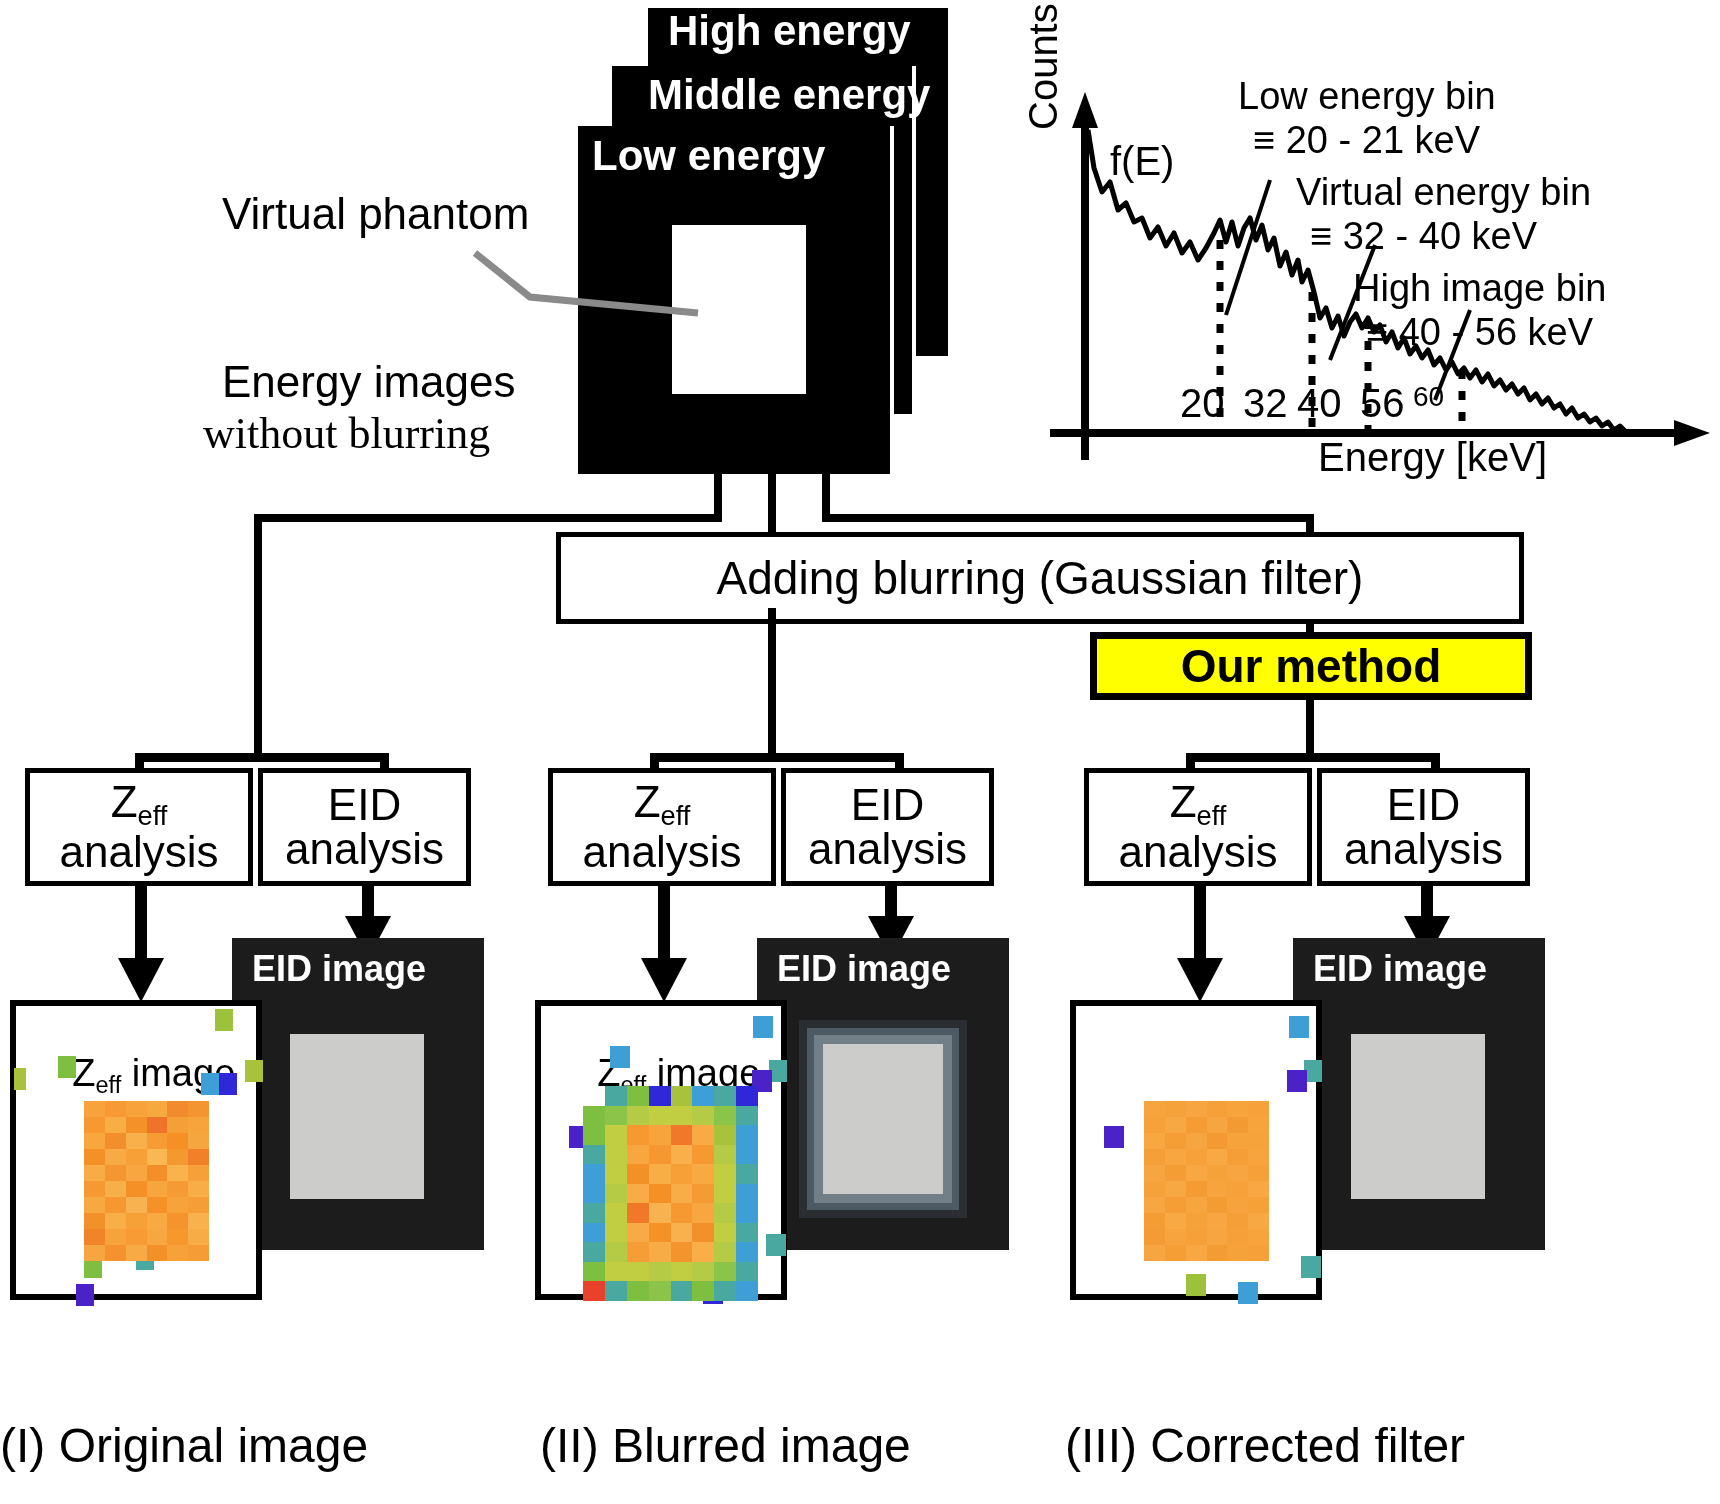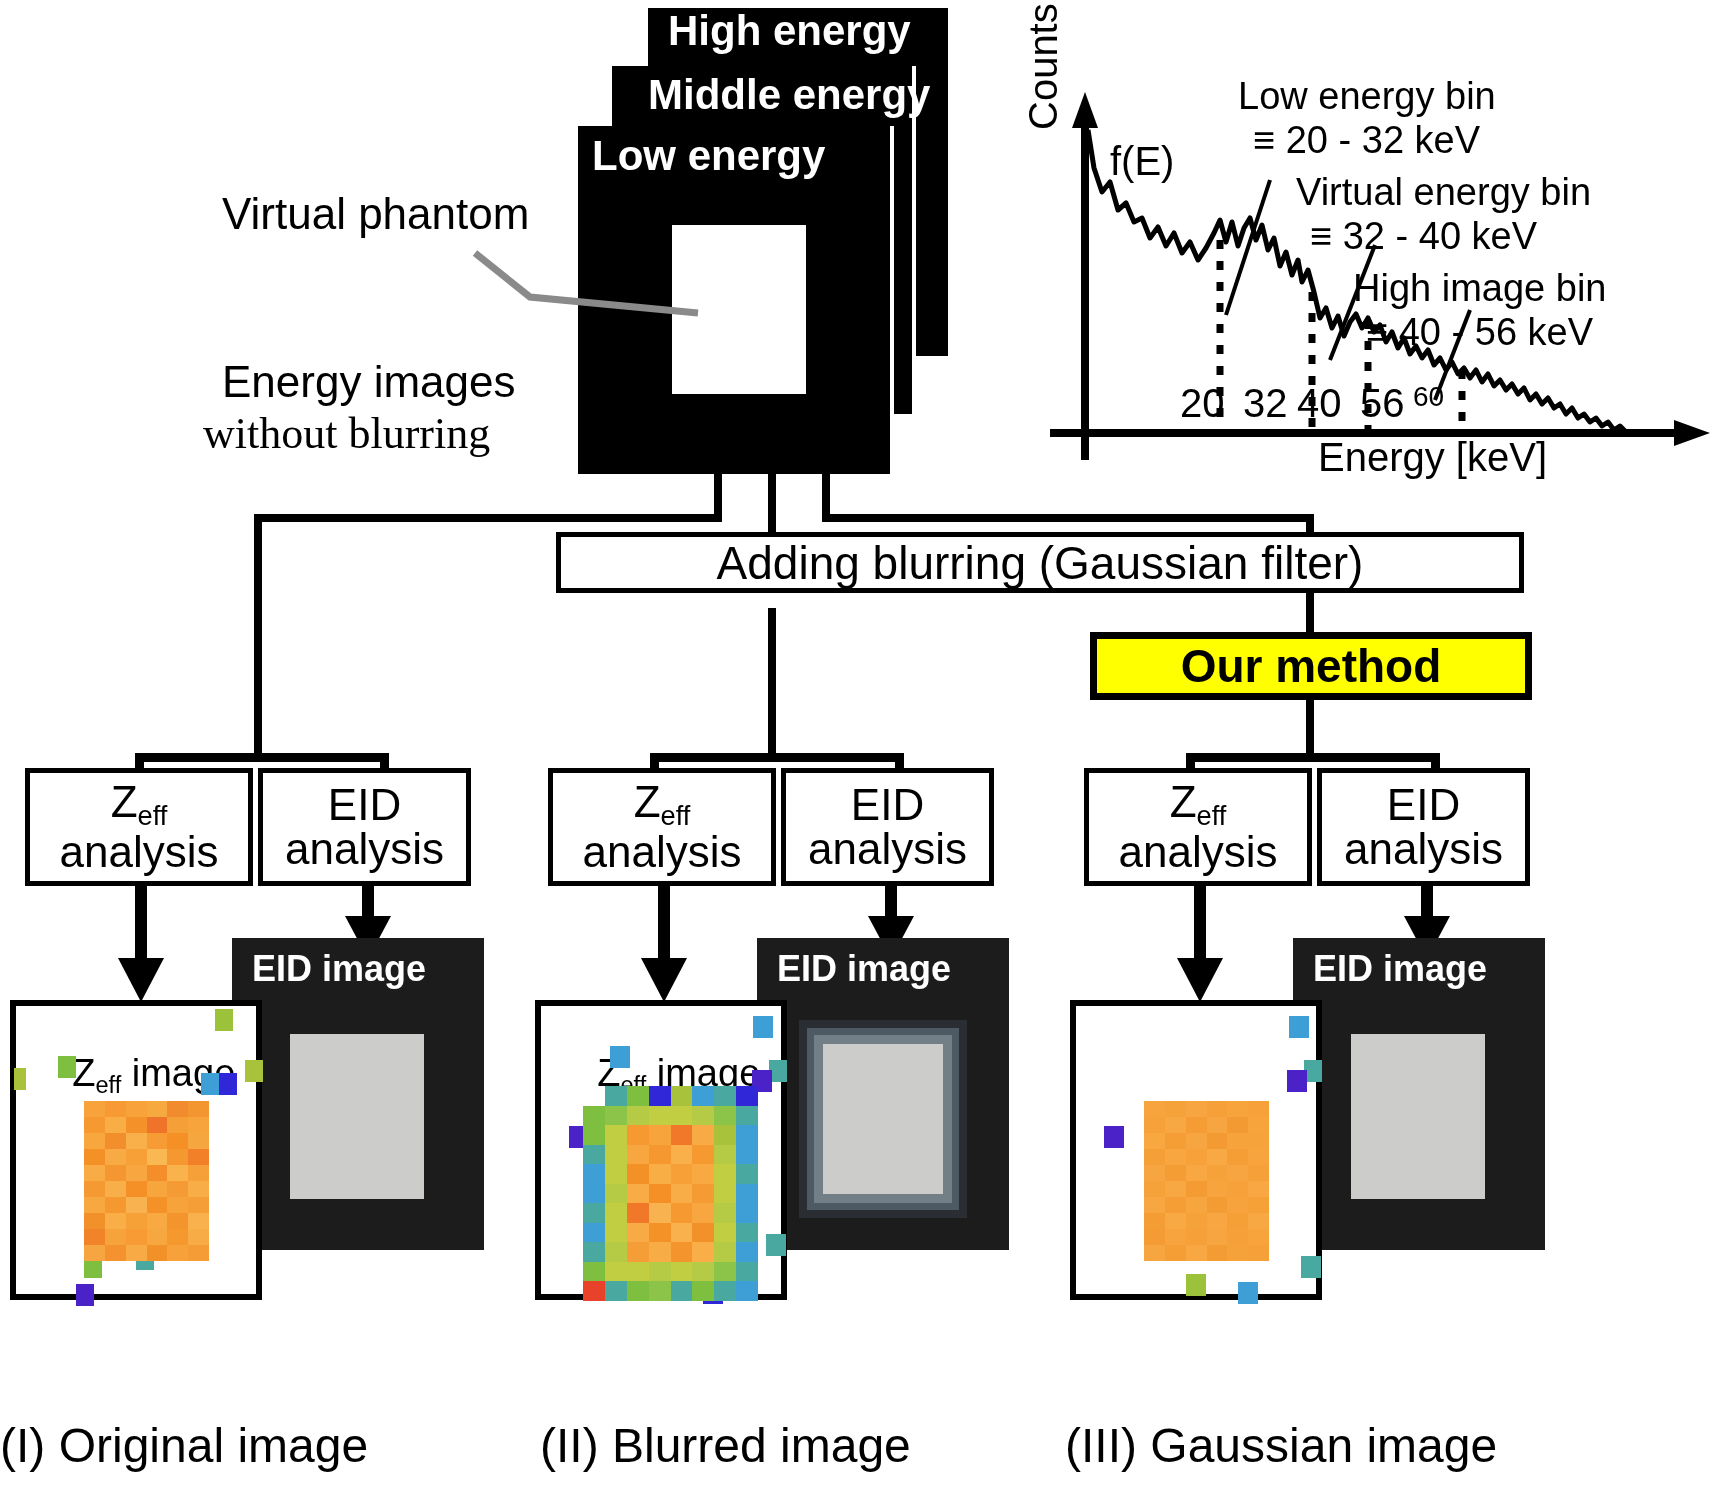--- a/index.html
+++ b/index.html
@@ -68,21 +68,21 @@
     <line x1="300" y1="290" x2="345" y2="175" stroke="#000" stroke-width="4"></line>
     <line x1="405" y1="330" x2="440" y2="240" stroke="#000" stroke-width="4"></line>
   </svg>
 </div>
 
 <div class="txt" style="left:1022px;top:130px;font-size:40px;transform:rotate(-90deg);transform-origin:left top;
             width:200px;text-align:left;">Counts</div>
 <div class="txt" style="left:1110px;top:140px;font-size:40px;">f(E)</div>
 
 <div class="txt" style="left:1238px;top:76px;font-size:38px;">Low energy bin</div>
-<div class="txt" style="left:1253px;top:120px;font-size:38px;">≡ 20 - 32 keV</div>
+<div class="txt" style="left:1253px;top:120px;font-size:38px;">≡ 20 - 21 keV</div>
 
 <div class="txt" style="left:1296px;top:172px;font-size:38px;">Virtual energy bin</div>
 <div class="txt" style="left:1310px;top:216px;font-size:38px;">≡ 32 - 40 keV</div>
 
 <div class="txt" style="left:1353px;top:268px;font-size:38px;">High image bin</div>
 <div class="txt" style="left:1366px;top:312px;font-size:38px;">≡ 40 - 56 keV</div>
 
 <div class="txt" style="left:1180px;top:382px;font-size:40px;">20</div>
 <div class="txt" style="left:1243px;top:382px;font-size:40px;">32</div>
 <div class="txt" style="left:1297px;top:382px;font-size:40px;">40</div>
@@ -93,21 +93,21 @@
 <div class="ln" style="left:714px;top:474px;width:8px;height:46px;"></div>
 <div class="ln" style="left:768px;top:474px;width:8px;height:62px;"></div>
 <div class="ln" style="left:822px;top:474px;width:8px;height:46px;"></div>
 
 <div class="ln" style="left:254px;top:514px;width:468px;height:8px;"></div>
 <div class="ln" style="left:254px;top:514px;width:8px;height:244px;"></div>
 
 <div class="ln" style="left:822px;top:514px;width:492px;height:8px;"></div>
 <div class="ln" style="left:1306px;top:514px;width:8px;height:118px;"></div>
 
-<div class="box" style="left:556px;top:532px;width:968px;height:61px;">
+<div class="box" style="left:556px;top:532px;width:968px;height:92px;">
   <span style="font-size:46px;">Adding blurring (Gaussian filter)</span>
 </div>
 
 <div class="ln" style="left:768px;top:608px;width:8px;height:150px;"></div>
 
 <div class="box" style="left:1090px;top:632px;width:442px;height:68px;border-width:7px;background:#FFFF00;">
   <span style="font-size:46px;font-weight:bold;">Our method</span>
 </div>
 <div class="ln" style="left:1306px;top:700px;width:8px;height:58px;"></div>
 
@@ -459,13 +459,13 @@
       <div style="background:#F5A038"></div>
       <div style="background:#F7A43D"></div>
     <div style="background:#F7A540"></div>
       <div style="background:#F59E36"></div>
       <div style="background:#F8A742"></div>
       <div style="background:#F49C34"></div>
       <div style="background:#F6A23B"></div>
       <div style="background:#F6A039"></div>
   </div>
 </div>
-<div class="txt" style="left:1065px;top:1420px;font-size:48px;">(III) Gaussian image</div>
+<div class="txt" style="left:1065px;top:1420px;font-size:48px;">(III) Corrected filter</div>
 
 </body></html>

